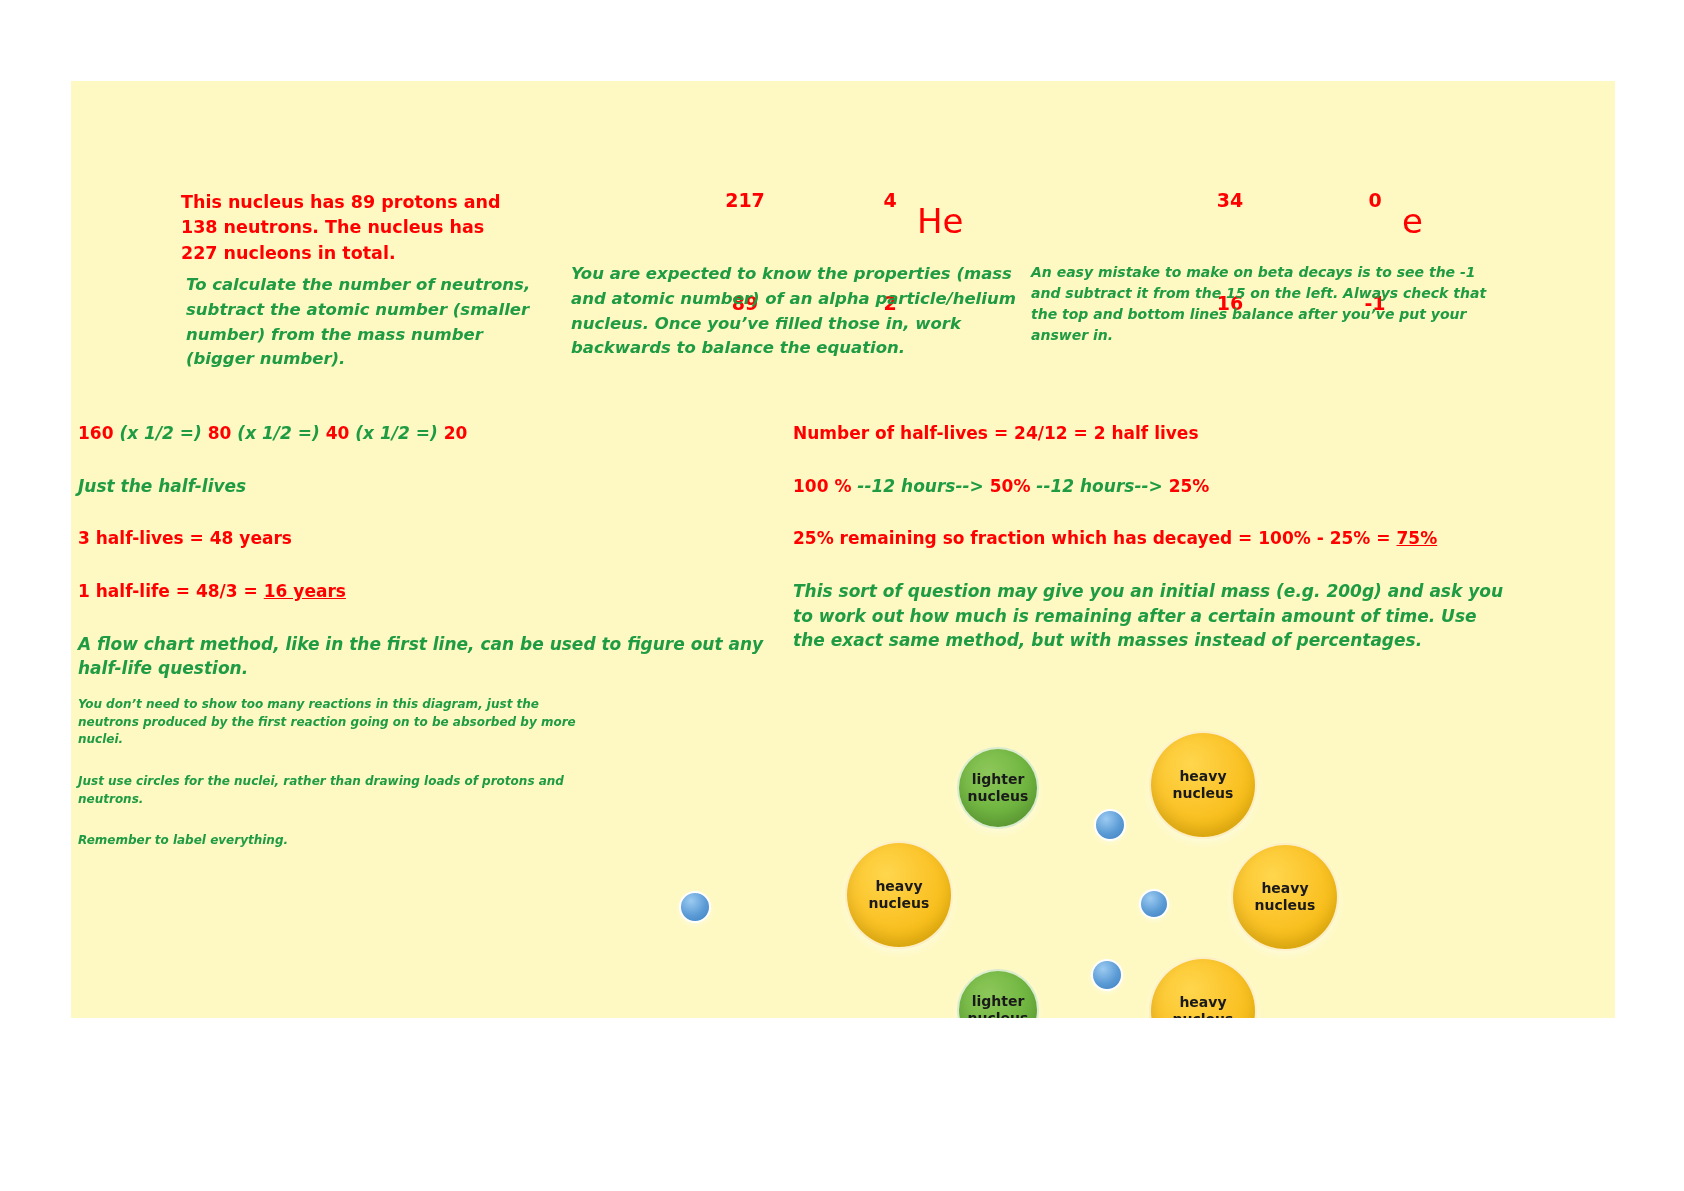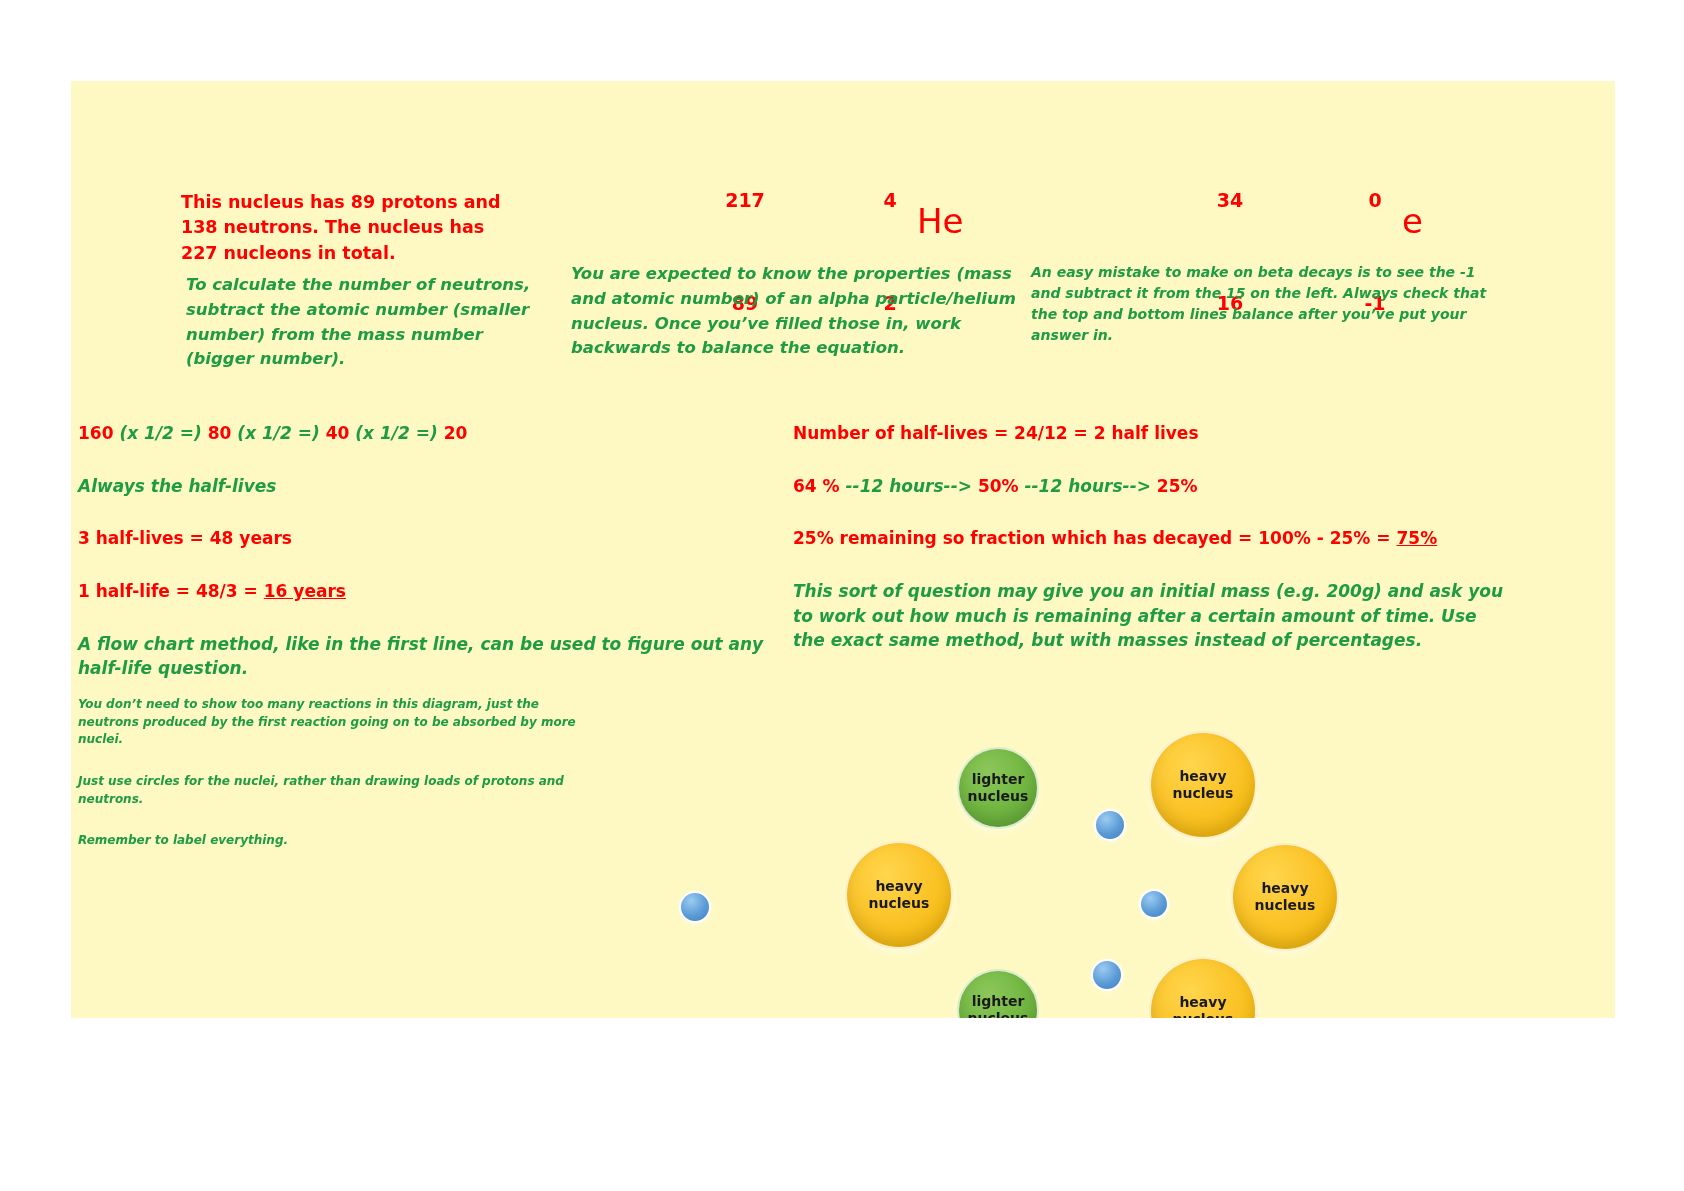--- a/index.html
+++ b/index.html
@@ -162,32 +162,32 @@
     <div class="red atomic">-1</div>
     <div class="red sym">e</div>
   </div>
 
   <div class="abs green" id="callout-beta">An easy mistake to make on beta decays is to see the -1 and subtract it from the 15 on the left. Always check that the top and bottom lines balance after you’ve put your answer in.</div>
 
   <div class="abs" id="hl-left">
     <div class="line">
       <span class="red">160 </span><span class="green">(x 1/2 =)</span><span class="red"> 80 </span><span class="green">(x 1/2 =)</span><span class="red"> 40 </span><span class="green">(x 1/2 =)</span><span class="red"> 20</span>
     </div>
-    <div class="line green">Always the half-lives</div>
+    <div class="line green">Just the half-lives</div>
     <div class="line red">3 half-lives = 48 years</div>
     <div class="line">
       <span class="red">1 half-life = 48/3 = </span><span class="red u">16 years</span>
     </div>
     <div class="line green para">A flow chart method, like in the first line, can be  used to figure out any half-life question.</div>
   </div>
 
   <div class="abs" id="hl-right">
     <div class="line red">Number of half-lives = 24/12 = 2 half lives</div>
     <div class="line">
-      <span class="red">64 % </span><span class="green">--12 hours--&gt; </span><span class="red">50% </span><span class="green">--12 hours--&gt; </span><span class="red">25%</span>
+      <span class="red">100 % </span><span class="green">--12 hours--&gt; </span><span class="red">50% </span><span class="green">--12 hours--&gt; </span><span class="red">25%</span>
     </div>
     <div class="line">
       <span class="red">25% remaining so fraction which has decayed = 100% - 25% = </span><span class="red u">75%</span>
     </div>
     <div class="line green para">This sort of question may give you an initial mass (e.g. 200g) and ask you to work out how much is remaining after a certain amount of time. Use the exact same method, but with masses instead of percentages.</div>
   </div>
 
   <div class="abs" id="notes-chain">
     <div class="line green">You don’t need to show too many reactions in this diagram, just the neutrons produced by the first reaction going on to be absorbed by more nuclei.</div>
     <div class="line green">Just use circles for the nuclei, rather than drawing loads of protons and neutrons.</div>

